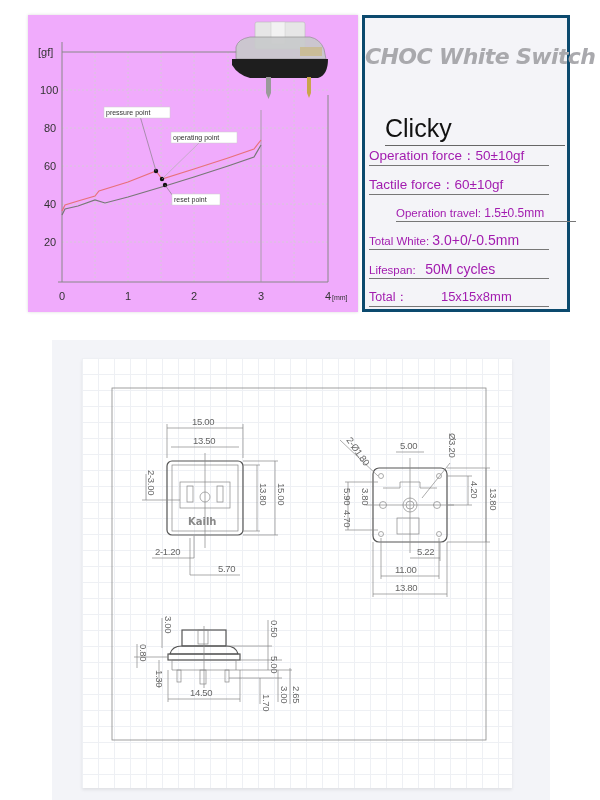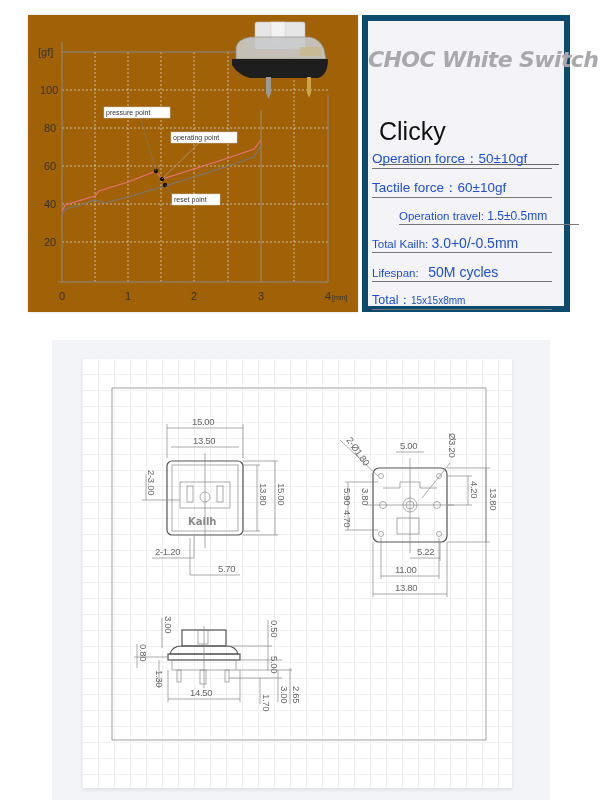--- a/index.html
+++ b/index.html
@@ -1,22 +1,22 @@
 <!DOCTYPE html>
 <html><head>
 <meta charset="utf-8">
 <style>
   html,body{margin:0;padding:0;}
   body{width:600px;height:800px;background:#ffffff;position:relative;overflow:hidden;font-family:"DejaVu Sans","Liberation Sans",sans-serif;}
-  .chart-card{position:absolute;left:28px;top:15px;width:330px;height:297px;background:#a16207;box-shadow:0 0 3px rgba(0,0,0,0.15);}
+  .chart-card{position:absolute;left:28px;top:15px;width:330px;height:297px;background:#f0abfc;box-shadow:0 0 3px rgba(0,0,0,0.15);}
   .chart-svg{position:absolute;left:0;top:0;}
-  .spec-card{position:absolute;left:362px;top:15px;width:208px;height:297px;background:#f4f4f8;border:6px solid #0c4a6e;box-sizing:border-box;}
+  .spec-card{position:absolute;left:362px;top:15px;width:208px;height:297px;background:#f4f4f8;border:3px solid #0c4a6e;box-sizing:border-box;}
   .spec-title{position:absolute;left:0;top:26px;width:208px;font-family:"DejaVu Sans",sans-serif;font-style:italic;font-weight:bold;font-size:22px;color:#a9a9ad;letter-spacing:-0.6px;white-space:nowrap;}
-  .spec-type{position:absolute;left:11px;top:96px;width:180px;border-bottom:1px solid #666;font-size:25px;color:#111;padding-bottom:18px;font-family:"Liberation Sans",sans-serif;}
-  .spec-row{position:absolute;left:4px;width:180px;border-bottom:1px solid #777;font-family:"Liberation Sans",sans-serif;color:#1d4ed8;white-space:nowrap;}
+  .spec-type{position:absolute;left:20px;top:96px;width:180px;border-bottom:1px solid #666;font-size:25px;color:#111;padding-bottom:2px;font-family:"Liberation Sans",sans-serif;}
+  .spec-row{position:absolute;left:4px;width:180px;border-bottom:1px solid #777;font-family:"Liberation Sans",sans-serif;color:#a21caf;white-space:nowrap;}
   .spec-row .k{font-size:13.5px;}
   .spec-row .v{font-size:13.5px;}
   .bp-panel{position:absolute;left:52px;top:340px;width:498px;height:460px;background:#f3f4f8;}
   .bp-paper{position:absolute;left:30px;top:18px;width:430px;height:430px;background-color:#fff;
     background-image:linear-gradient(#eef0f4 1px,transparent 1px),linear-gradient(90deg,#eef0f4 1px,transparent 1px);
     background-size:16px 16px;box-shadow:0 2px 3px rgba(0,0,0,0.08);}
   .bp-svg{position:absolute;left:0;top:0;}
   .dim{font-family:"Liberation Sans",sans-serif;font-size:9.5px;fill:#666;letter-spacing:-0.3px;}
   .ln{stroke:#888;stroke-width:0.7;fill:none;}
   .body{stroke:#555;stroke-width:1.2;fill:none;}
@@ -100,27 +100,27 @@
   <div class="spec-row" style="top:128px;">
     <span class="k">Operation force：</span><span class="v">50±10gf</span>
   </div>
   <div class="spec-row" style="top:157px;">
     <span class="k">Tactile force：</span><span class="v">60±10gf</span>
   </div>
   <div class="spec-row" style="top:185px;margin-left:27px;">
     <span class="k" style="font-size:11.5px;">Operation travel: </span><span class="v" style="font-size:12px;">1.5±0.5mm</span>
   </div>
   <div class="spec-row" style="top:213px;">
-    <span class="k" style="font-size:11.5px;">Total Kailh: </span><span class="v" style="font-size:14px;">3.0+0/-0.5mm</span>
+    <span class="k" style="font-size:11.5px;">Total White: </span><span class="v" style="font-size:14px;">3.0+0/-0.5mm</span>
   </div>
   <div class="spec-row" style="top:242px;">
     <span class="k" style="font-size:11.5px;white-space:pre;">Lifespan:   </span><span class="v" style="font-size:14px;">50M cycles</span>
   </div>
   <div class="spec-row" style="top:269px;">
-    <span class="k" style="font-size:12.5px;">Total：</span><span class="v" style="font-size:10px;">15x15x8mm</span>
+    <span class="k" style="font-size:12.5px;">Total：</span><span class="v" style="font-size:13px;margin-left:33px;">15x15x8mm</span>
   </div>
 </div>
 
 <div class="bp-panel">
   <div class="bp-paper">
     <svg class="bp-svg" width="430" height="430">
       <rect x="30" y="30" width="374" height="352" fill="none" stroke="#888" stroke-width="0.8"></rect>
 
       <g>
         <rect x="85" y="103" width="76" height="74" rx="5" class="body"></rect>

